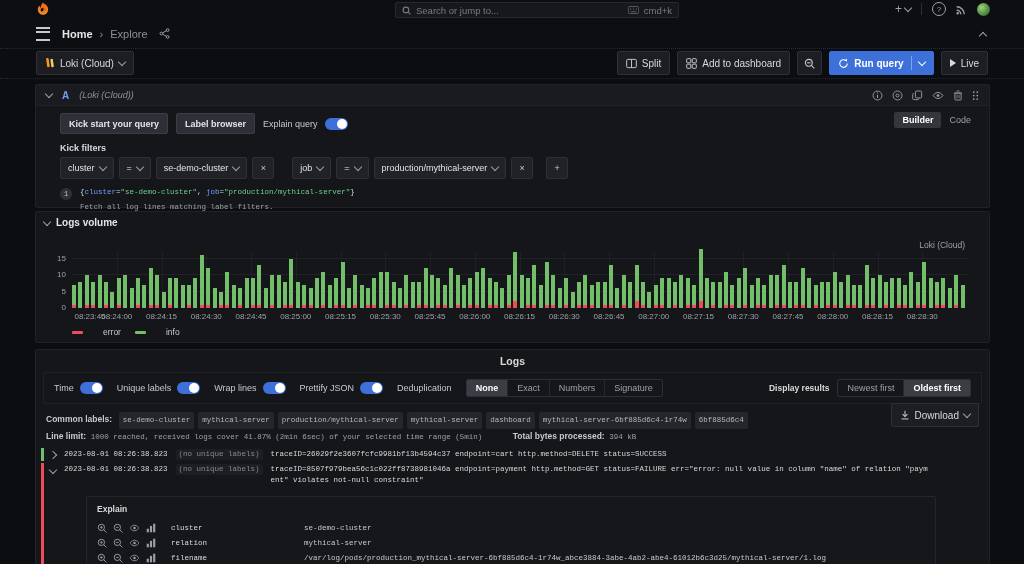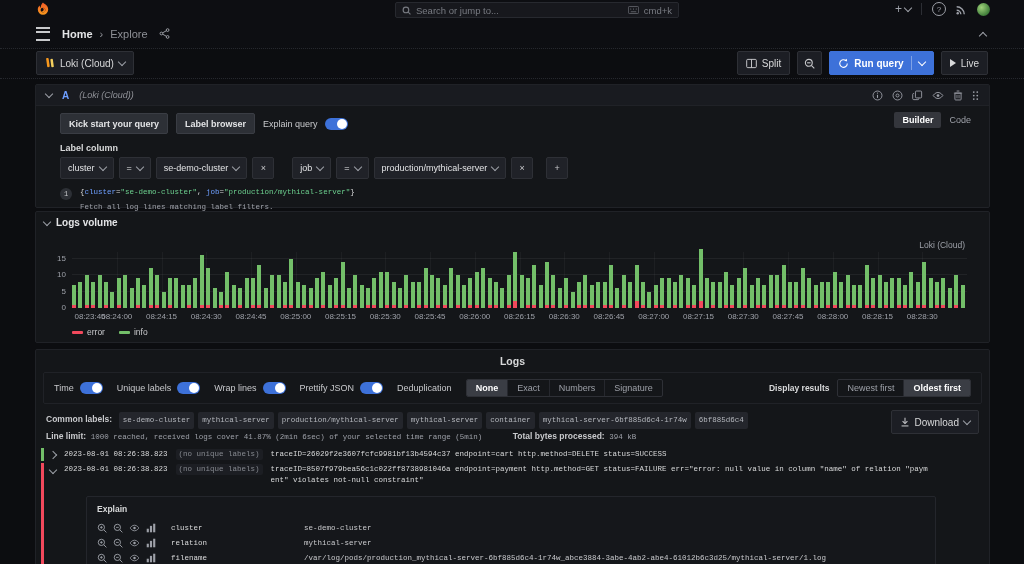--- a/index.html
+++ b/index.html
@@ -68,37 +68,37 @@
   #vol-source{position:absolute;right:24px;top:28px;font-size:8.5px;color:#9da0a8;}
   #plot{position:absolute;left:36px;right:22px;top:40px;height:56px;}
   .gridline{position:absolute;left:0;right:0;height:1px;background:rgba(255,255,255,0.06);}
   .vgrid{position:absolute;top:0;bottom:0;width:1px;background:rgba(255,255,255,0.04);}
   .ylab{position:absolute;width:24px;text-align:right;font-size:8px;color:#9da0a8;left:-30px;}
   .xlab{position:absolute;top:60px;font-size:8px;color:#9da0a8;transform:translateX(-50%);white-space:nowrap;}
   .bar{position:absolute;bottom:0;width:4px;}
   .bar .info{position:absolute;width:100%;background:#73bf69;}
   .bar .err{position:absolute;bottom:0;width:100%;background:#f2495c;}
   #legend{position:absolute;left:36px;top:115px;display:flex;gap:14px;font-size:8.5px;color:#c8c9cc;}
-  .leg-item{display:flex;align-items:center;gap:4px;cursor:pointer;}
+  .leg-item{display:flex;align-items:center;gap:20px;cursor:pointer;}
   .leg-swatch{width:11px;height:3px;border-radius:1px;}
   
   #logs-panel{top:349px;height:216px;}
   #logs-title{text-align:center;font-size:10.5px;font-weight:bold;padding-top:5px;}
   #controls{position:absolute;left:7px;right:7px;top:22px;height:30px;border:1px solid #202227;border-radius:2px;display:flex;align-items:center;padding:0 10px;gap:14px;font-size:9px;}
   .tgl{display:flex;align-items:center;gap:6px;}
   .seg-group{display:flex;border:1px solid #2e3036;border-radius:2px;overflow:hidden;}
   .seg{padding:3px 9px;color:#9da0a8;font-size:9px;cursor:pointer;border-right:1px solid #26282e;}
   .seg:last-child{border-right:none;}
   .seg.active{background:#3a3d44;color:#fff;font-weight:bold;}
   #controls-right{margin-left:auto;display:flex;align-items:center;gap:8px;}
   #display-results{font-weight:bold;font-size:8.5px;}
   #meta{position:absolute;left:10px;top:62px;font-family:"Liberation Mono","DejaVu Sans Mono",monospace;font-size:7.5px;color:#9da0a8;line-height:15px;}
   #meta .mlabel{color:#c8c9cc;font-weight:bold;font-family:"Liberation Sans",sans-serif;font-size:8.5px;}
   .tag{display:inline-block;background:#24262c;border-radius:2px;padding:1px 4px;margin:0 2px;color:#b4b7bd;}
-  #download{position:absolute;right:10px;top:60px;}
+  #download{position:absolute;right:10px;top:53px;}
   #log-rows{position:absolute;left:5px;top:98px;right:58px;}
   .log-row{position:relative;border-left:3px solid #73bf69;padding:1px 0 1px 6px;margin-bottom:2px;font-family:"Liberation Mono","DejaVu Sans Mono",monospace;font-size:7.5px;color:#d8d9da;cursor:pointer;}
   .log-row.error{border-left-color:#f2495c;}
   .log-line{display:flex;gap:8px;align-items:flex-start;line-height:11px;}
   .log-time{white-space:nowrap;}
   .log-labels{color:#85888f;background:#1c1e23;padding:0 3px;border-radius:2px;white-space:nowrap;}
   .log-msg{max-width:688px;word-break:break-all;}
   .log-chv{color:#9da0a8;flex:none;margin-top:3px;}
   #fields-box{margin:10px 0 0 36px;width:828px;border:1px solid #24262c;background:#15171b;border-radius:2px;padding:7px 10px;}
   #fields-title{font-size:8.5px;font-weight:bold;font-family:"Liberation Sans",sans-serif;margin-bottom:6px;}
@@ -195,20 +195,31 @@
     <div id="toolbar-right">
       <div class="btn">
         <span class="ico">
           <svg width="11" height="11" viewBox="0 0 16 16">
               <rect x="1" y="2" width="14" height="12" rx="1.5" fill="none" stroke="#c8c9cc" stroke-width="1.4"></rect>
               <line x1="8" y1="2" x2="8" y2="14" stroke="#c8c9cc" stroke-width="1.4"></line>
             </svg>
         </span>
         <span>Split</span>
       </div>
+      <div class="btn">
+        <span class="ico">
+          <svg width="11" height="11" viewBox="0 0 16 16">
+              <rect x="1" y="1" width="6" height="6" rx="1" fill="none" stroke="#c8c9cc" stroke-width="1.4"></rect>
+              <rect x="9" y="1" width="6" height="6" rx="1" fill="none" stroke="#c8c9cc" stroke-width="1.4"></rect>
+              <rect x="1" y="9" width="6" height="6" rx="1" fill="none" stroke="#c8c9cc" stroke-width="1.4"></rect>
+              <rect x="9" y="9" width="6" height="6" rx="1" fill="none" stroke="#c8c9cc" stroke-width="1.4"></rect>
+            </svg>
+        </span>
+        <span>Add to dashboard</span>
+      </div>
       <div class="btn" style="padding:0 6px;">
         <span class="ico">
           <svg width="11" height="11" viewBox="0 0 16 16">
               <circle cx="7" cy="7" r="5" fill="none" stroke="#c8c9cc" stroke-width="1.6"></circle>
               <line x1="11" y1="11" x2="15" y2="15" stroke="#c8c9cc" stroke-width="1.6"></line>
               <line x1="4.5" y1="7" x2="9.5" y2="7" stroke="#c8c9cc" stroke-width="1.6"></line>
             </svg>
         </span>
       </div>
       <div class="btn blue">
@@ -287,21 +298,21 @@
         <span class="sbtn">Label browser</span>
         <span id="explain-row" style="">
           <span style="font-size:9px;color:#c8c9cc;">Explain query</span>
           <span class="switch"></span>
         </span>
       </div>
       <div id="builder-code">
         <span class="active">Builder</span>
         <span>Code</span>
       </div>
-      <div id="label-filters-title">Label column</div>
+      <div id="label-filters-title">Kick filters</div>
       <div id="filter-row">
           <span class="pill">
             <span>cluster</span>
             <i class="chv"></i>
           </span>
           <span class="pill">
             <span>=</span>
             <i class="chv"></i>
           </span>
           <span class="pill">
@@ -991,21 +1002,21 @@
         <div id="order-group" class="seg-group">
             <span class="seg">Newest first</span>
             <span class="seg active">Oldest first</span>
           </div>
       </div>
     </div>
     <div id="logs-title">Logs</div>
     <div id="meta">
       <div>
         <span class="mlabel">Common labels:</span>
-        <span id="labels-tags"><span class="tag">se-demo-cluster</span><span class="tag">mythical-server</span><span class="tag">production/mythical-server</span><span class="tag">mythical-server</span><span class="tag">container</span><span class="tag">mythical-server-6bf885d6c4-1r74w</span><span class="tag">6bf885d6c4</span></span>
+        <span id="labels-tags"><span class="tag">se-demo-cluster</span><span class="tag">mythical-server</span><span class="tag">production/mythical-server</span><span class="tag">mythical-server</span><span class="tag">dashboard</span><span class="tag">mythical-server-6bf885d6c4-1r74w</span><span class="tag">6bf885d6c4</span></span>
       </div>
       <div>
         <span class="mlabel">Line limit:</span>
         <span>1000 reached, received logs cover 41.87% (2min 6sec) of your selected time range (5min)</span>
         <span style="margin-left:26px;" class="mlabel">Total bytes processed:</span>
         <span>394 kB</span>
       </div>
     </div>
     <div id="download" class="btn">
       <span class="ico">

